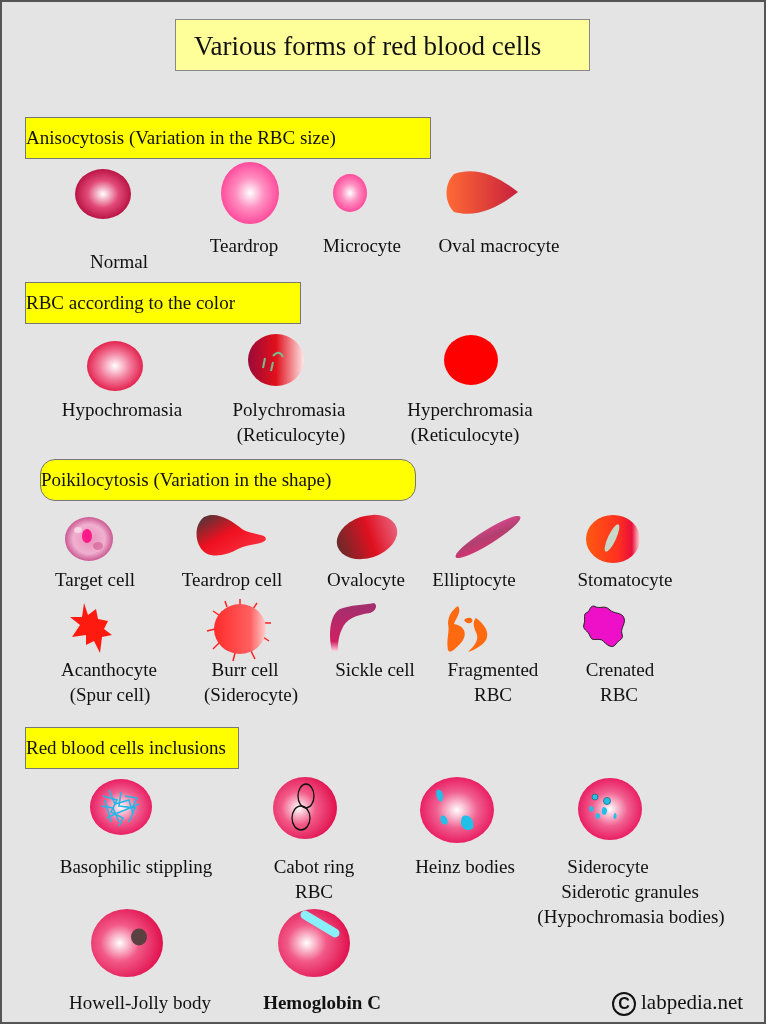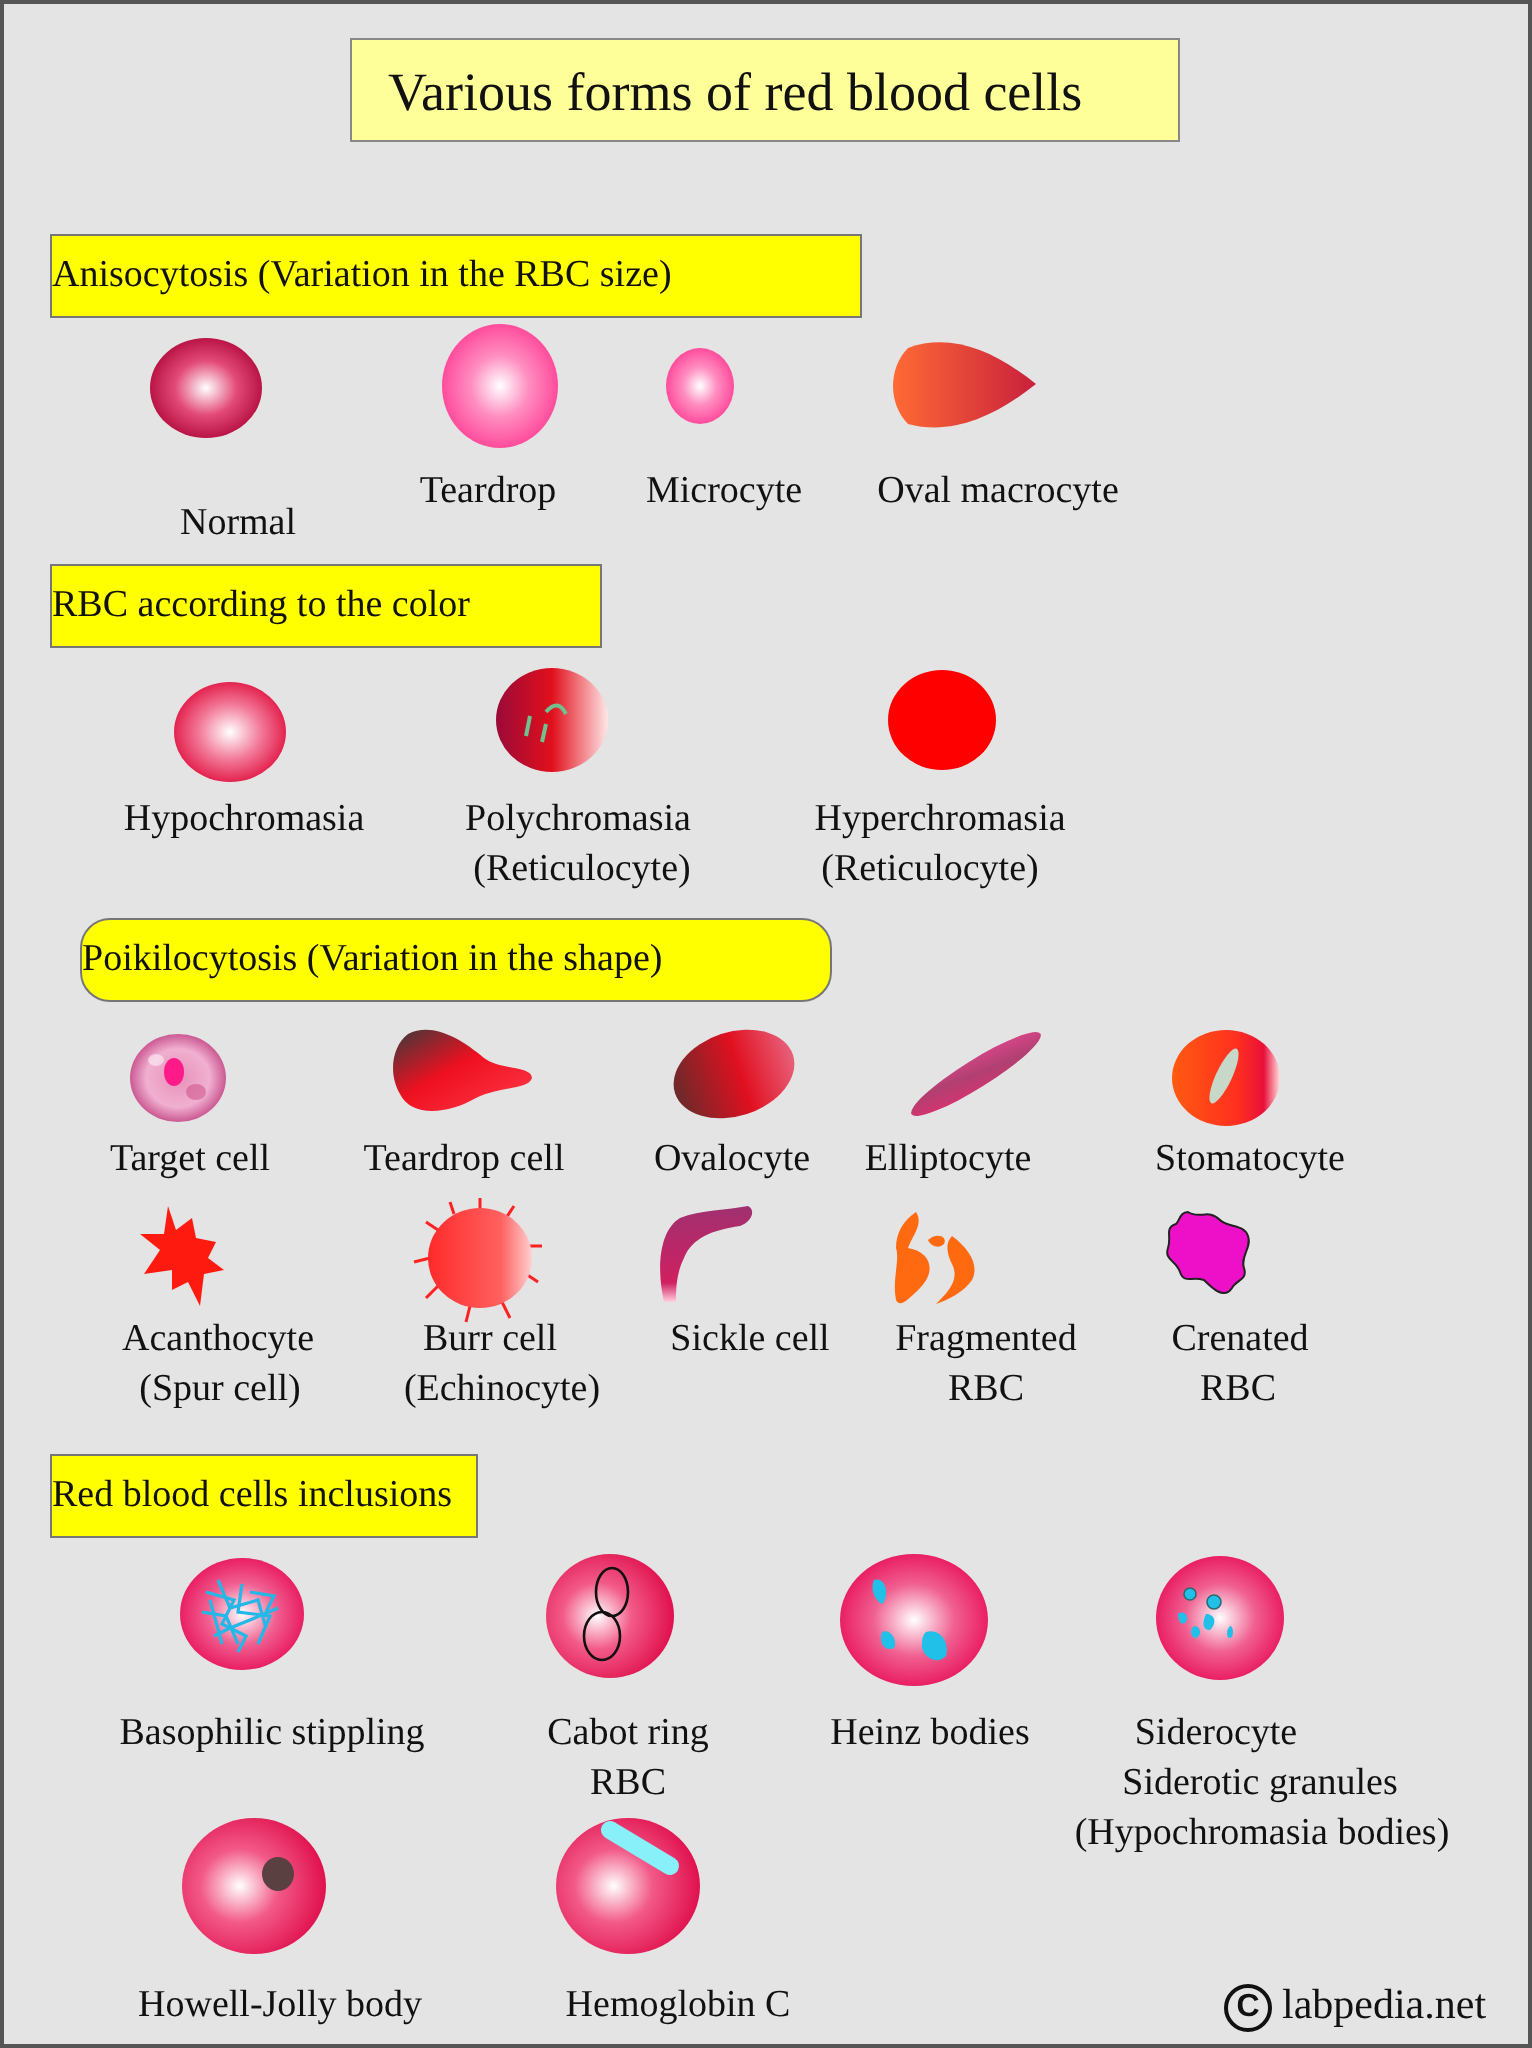--- a/index.html
+++ b/index.html
@@ -238,21 +238,21 @@
         <line x1="30" y1="64" x2="32" y2="56"></line>
       <line x1="10" y1="52" x2="16" y2="46"></line>
         <line x1="4" y1="34" x2="12" y2="32"></line>
         <line x1="10" y1="14" x2="16" y2="18"></line>
       <line x1="22" y1="4" x2="24" y2="10"></line>
     </g>
     <ellipse cx="37" cy="32" rx="26" ry="25" fill="url(#gBurr)"></ellipse>
   </svg>
 </div>
 <div class="lbl" style="left:245px;top:657px;">Burr cell</div>
-<div class="lbl" style="left:251px;top:682px;">(Echinocyte)</div>
+<div class="lbl" style="left:251px;top:682px;">(Siderocyte)</div>
 
 <div class="cell" style="left:328px;top:603px;">
   <svg width="52" height="50">
     <path d="M4,48 C0,30 2,12 12,6 C22,2 36,2 46,0 C50,2 48,8 42,10 C28,12 18,16 14,26 C10,34 10,42 10,48 Z" fill="url(#gSickle)"></path>
   </svg>
 </div>
 <div class="lbl" style="left:375px;top:657px;">Sickle cell</div>
 
 <div class="cell" style="left:446px;top:606px;">
   <svg width="50" height="50">
@@ -332,17 +332,17 @@
   </svg>
 </div>
 <div class="lbl" style="left:140px;top:990px;">Howell-Jolly body</div>
 
 <div class="cell" style="left:277px;top:908px;">
   <svg width="74" height="70">
     <ellipse cx="37" cy="35" rx="36" ry="34" fill="url(#gIncl2)"></ellipse>
     <line x1="28" y1="7" x2="58" y2="25" stroke="#88f0f8" stroke-width="9" stroke-linecap="round"></line>
   </svg>
 </div>
-<div class="lbl" style="left:339px;top:990px;">Hemoglobin C</div>
+<div class="lbl" style="left:322px;top:990px;font-weight:bold;">Hemoglobin C</div>
 
 <div class="copy">
   <span class="c">C</span><span>labpedia.net</span>
 </div>
 
 </body></html>

